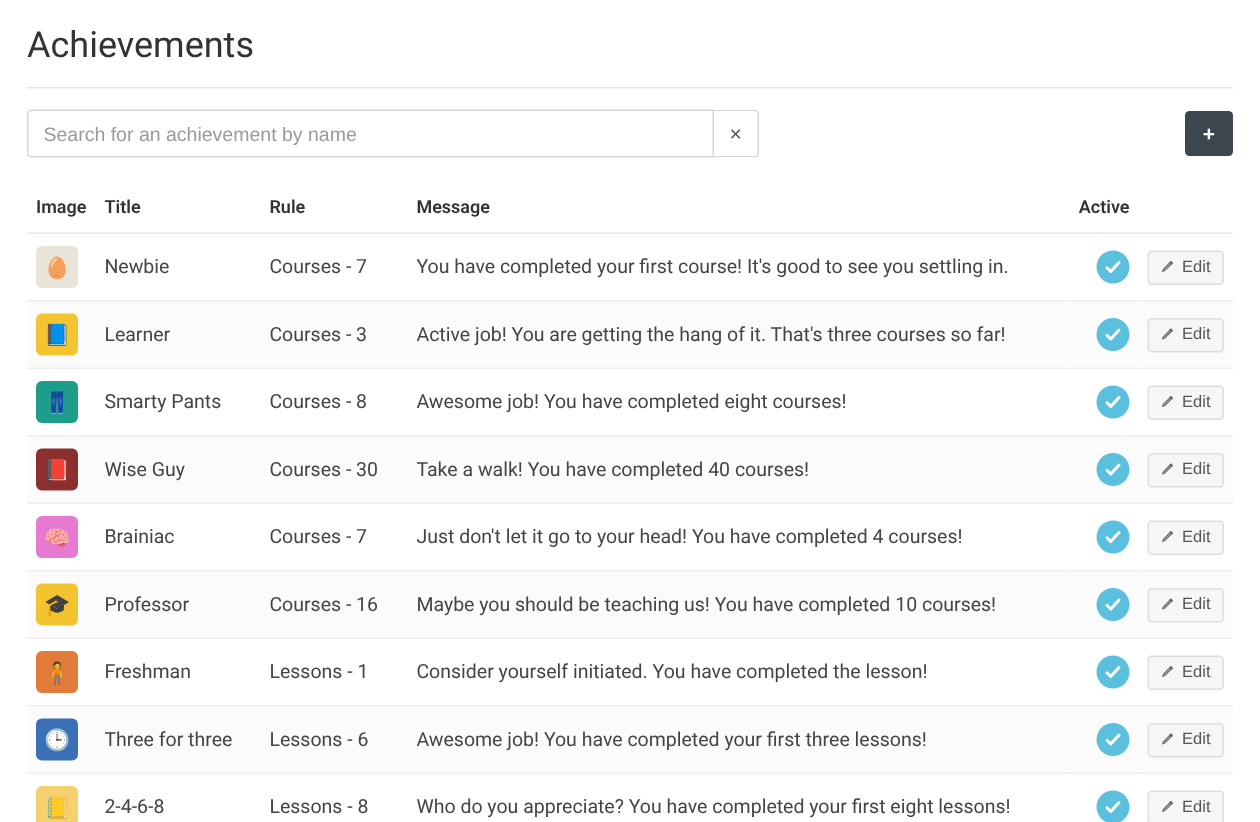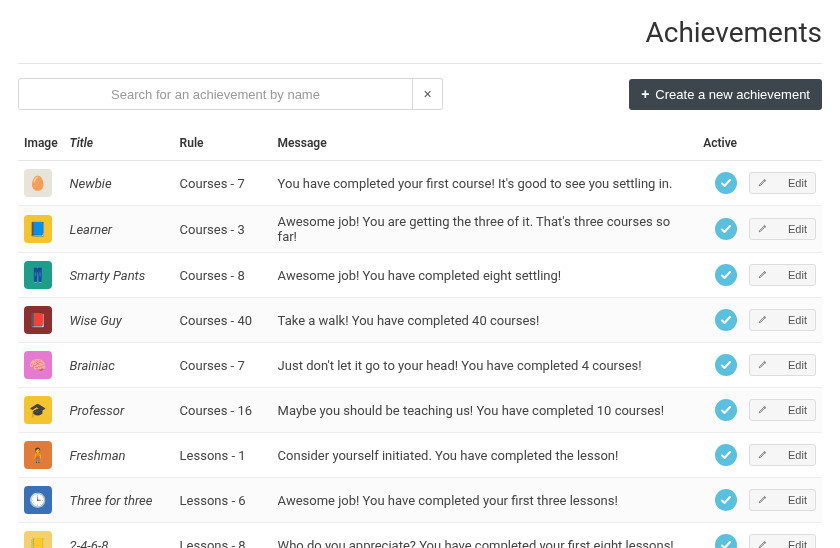--- a/index.html
+++ b/index.html
@@ -5,51 +5,49 @@
   * { box-sizing: border-box; }
   body {
     margin: 0;
     padding: 16px 18px;
     font-family: -apple-system, BlinkMacSystemFont, "Segoe UI", Roboto, "Helvetica Neue", Arial, sans-serif;
     background: #fff;
     color: #333;
     width: 840px;
   }
   h1 {
-    font-size: 28px;
+    font-size: 24px;
     font-weight: 400;
     margin: 0 0 14px 0;
     color: #333;
-    text-align: right;
   }
   .divider {
     border: none;
     border-top: 1px solid #e5e5e5;
     margin: 0 0 14px 0;
   }
   .toolbar {
     display: flex;
     justify-content: space-between;
     align-items: center;
     margin-bottom: 18px;
   }
   .search-group {
     display: flex;
     align-items: stretch;
   }
   .search-input {
-    width: 395px;
+    width: 458px;
     height: 32px;
     padding: 4px 10px;
     border: 1px solid #d7d7d7;
     border-radius: 3px 0 0 3px;
     font-size: 13px;
     color: #c2410c;
     outline: none;
-    text-align: center;
   }
   .search-input::placeholder { color: #999; }
   .clear-btn {
     width: 30px;
     height: 32px;
     border: 1px solid #d7d7d7;
     border-left: none;
     background: #fff;
     border-radius: 0 3px 3px 0;
     cursor: pointer;
@@ -87,21 +85,21 @@
     font-size: 12px;
   }
   tbody tr { border-bottom: 1px solid #eee; }
   tbody tr:nth-child(even) { background: #fbfbfb; }
   tbody td {
     padding: 8px 6px;
     vertical-align: middle;
     color: #444;
   }
   .col-image  { width: 44px; }
-  .col-title  { width: 110px; font-style: italic; }
+  .col-title  { width: 110px; }
   .col-rule   { width: 98px; }
   .col-active { width: 48px; text-align: right; }
   .col-edit   { width: 56px; text-align: right; }
 
   .badge {
     width: 28px;
     height: 28px;
     border-radius: 4px;
     display: flex;
     align-items: center;
@@ -122,40 +120,39 @@
   .edit-btn {
     background: #f6f6f6;
     border: 1px solid #ddd;
     border-radius: 3px;
     padding: 4px 8px;
     font-size: 11px;
     color: #555;
     cursor: pointer;
     display: inline-flex;
     align-items: center;
-    gap: 20px;
+    gap: 4px;
   }
   .pencil { width: 10px; height: 10px; }
 </style>
 </head>
 <body>
 
 <h1>Achievements</h1>
 <hr class="divider">
 
 <div class="toolbar">
   <div class="search-group">
     <input class="search-input" type="text" placeholder="Search for an achievement by name" style="">
     <button class="clear-btn">
       <span>×</span>
     </button>
   </div>
   <button class="create-btn">
     <span class="plus">+</span>
-    <span>Create a new achievement</span>
   </button>
 </div>
 
 <table>
   <thead>
     <tr>
       <th class="col-image">Image</th>
       <th class="col-title">Title</th>
       <th class="col-rule">Rule</th>
       <th>Message</th>
@@ -183,60 +180,60 @@
               </svg></span>
             <span>Edit</span>
           </button></td>
       </tr>
       <tr>
         <td class="col-image">
           <div class="badge" style="background:#f4c430">📘</div>
         </td>
         <td class="col-title">Learner</td>
         <td class="col-rule">Courses - 3</td>
-        <td>Awesome job! You are getting the three of it. That's three courses so far!</td>
+        <td>Active job! You are getting the hang of it. That's three courses so far!</td>
         <td class="col-active"><span class="active-dot">
             <svg viewBox="0 0 24 24" fill="none" stroke="#fff" stroke-width="4" stroke-linecap="round" stroke-linejoin="round">
               <polyline points="4 13 9 18 20 6"></polyline>
             </svg>
           </span></td>
         <td class="col-edit"><button class="edit-btn">
             <span><svg class="pencil" viewBox="0 0 24 24" fill="none" stroke="#666" stroke-width="2">
                 <path d="M3 21l3-1 12-12-2-2L4 18l-1 3z"></path>
                 <path d="M14 6l4 4"></path>
               </svg></span>
             <span>Edit</span>
           </button></td>
       </tr>
       <tr>
         <td class="col-image">
           <div class="badge" style="background:#1e9e8a">👖</div>
         </td>
         <td class="col-title">Smarty Pants</td>
         <td class="col-rule">Courses - 8</td>
-        <td>Awesome job! You have completed eight settling!</td>
+        <td>Awesome job! You have completed eight courses!</td>
         <td class="col-active"><span class="active-dot">
             <svg viewBox="0 0 24 24" fill="none" stroke="#fff" stroke-width="4" stroke-linecap="round" stroke-linejoin="round">
               <polyline points="4 13 9 18 20 6"></polyline>
             </svg>
           </span></td>
         <td class="col-edit"><button class="edit-btn">
             <span><svg class="pencil" viewBox="0 0 24 24" fill="none" stroke="#666" stroke-width="2">
                 <path d="M3 21l3-1 12-12-2-2L4 18l-1 3z"></path>
                 <path d="M14 6l4 4"></path>
               </svg></span>
             <span>Edit</span>
           </button></td>
       </tr>
       <tr>
         <td class="col-image">
           <div class="badge" style="background:#8b2f2f">📕</div>
         </td>
         <td class="col-title">Wise Guy</td>
-        <td class="col-rule">Courses - 40</td>
+        <td class="col-rule">Courses - 30</td>
         <td>Take a walk! You have completed 40 courses!</td>
         <td class="col-active"><span class="active-dot">
             <svg viewBox="0 0 24 24" fill="none" stroke="#fff" stroke-width="4" stroke-linecap="round" stroke-linejoin="round">
               <polyline points="4 13 9 18 20 6"></polyline>
             </svg>
           </span></td>
         <td class="col-edit"><button class="edit-btn">
             <span><svg class="pencil" viewBox="0 0 24 24" fill="none" stroke="#666" stroke-width="2">
                 <path d="M3 21l3-1 12-12-2-2L4 18l-1 3z"></path>
                 <path d="M14 6l4 4"></path>

